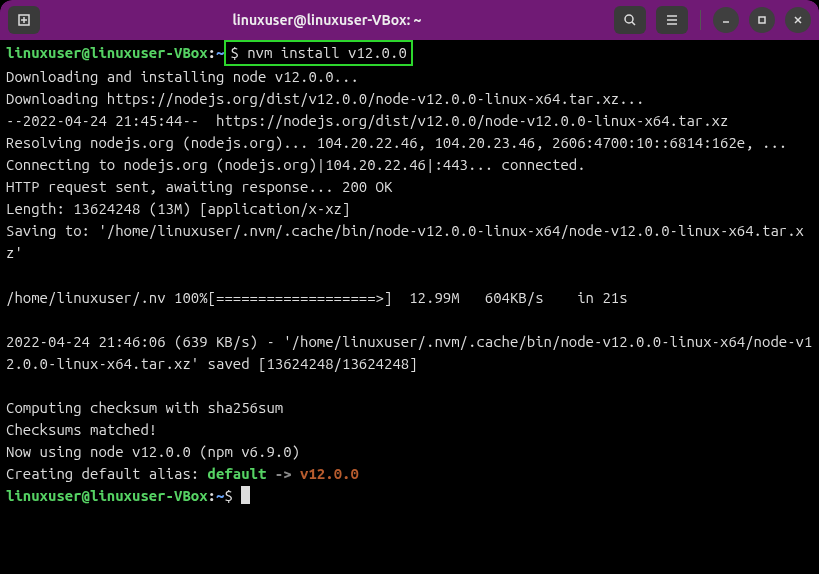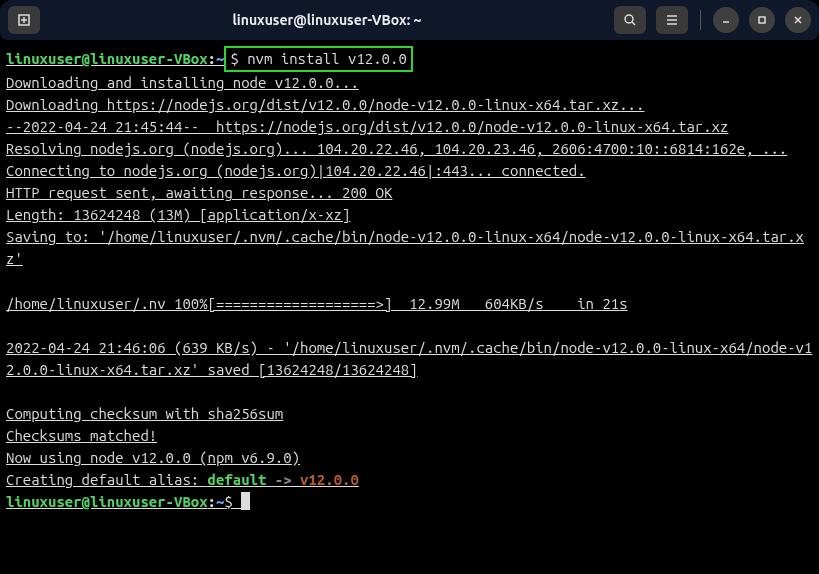--- a/index.html
+++ b/index.html
@@ -7,27 +7,26 @@
       width: 819px;
       height: 574px;
       background: #000;
       font-family: 'Ubuntu Mono', 'DejaVu Sans Mono', monospace;
       font-size: 15px;
       overflow: hidden;
       border-radius: 12px;
     }
     .titlebar {
       height: 40px;
-      background: #0f172a;
+      background: #701a75;
       display: flex;
       align-items: center;
       padding: 0 8px;
       border-top-left-radius: 12px;
       border-top-right-radius: 12px;
-      border-radius: 8px;
     }
     .titlebar-left {
       display: flex;
       gap: 6px;
     }
     .titlebar-btn {
       width: 32px;
       height: 28px;
       background: #3a3a3a;
       border-radius: 6px;
@@ -55,26 +54,25 @@
       height: 26px;
       border-radius: 50%;
       background: #3f3f3f;
       display: flex;
       align-items: center;
       justify-content: center;
       cursor: pointer;
     }
     .window-btn svg { fill: #ddd; stroke: #ddd; }
     .terminal {
-      padding: 6px 6px;
+      padding: 0 6px;
       color: #ddd;
       line-height: 1.47;
       white-space: pre-wrap;
       word-break: break-all;
-      text-decoration: underline;
     }
     .prompt-user { color: #56d364; font-weight: bold; }
     .prompt-colon { color: #ddd; font-weight: bold; }
     .prompt-path { color: #6aa3f5; font-weight: bold; }
     .cmd-highlight {
       border: 2px solid #2dd62d;
       padding: 0 4px;
       display: inline-block;
     }
     .default-word { color: #56d364; font-weight: bold; }

